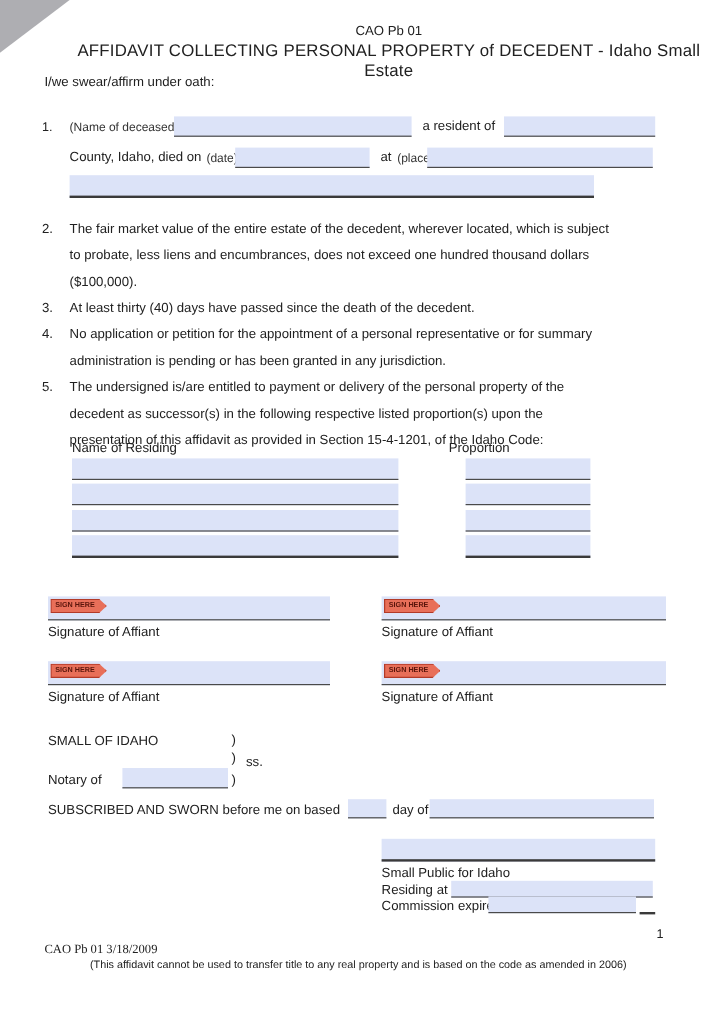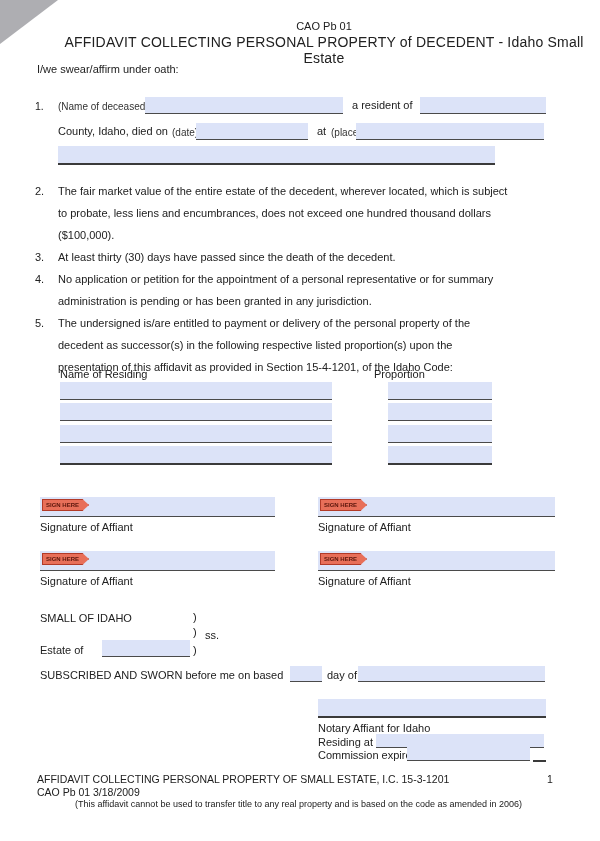--- a/index.html
+++ b/index.html
@@ -68,21 +68,21 @@
   <div class="field dark" style="top:146px;left:58px;width:437px;height:17px;"></div>
 
   <div class="para" style="top:180px;">
     <span class="num">2.</span>
     <span class="ptext">The fair market value of the entire estate of the decedent, wherever located, which is subject
 to probate, less liens and encumbrances, does not exceed one hundred thousand dollars
 ($100,000).</span>
   </div>
   <div class="para" style="top:246px;">
     <span class="num">3.</span>
-    <span class="ptext">At least thirty (30) days have passed since the death of the decedent.</span>
+    <span class="ptext">At least thirty (40) days have passed since the death of the decedent.</span>
   </div>
   <div class="para" style="top:268px;">
     <span class="num">4.</span>
     <span class="ptext">No application or petition for the appointment of a personal representative or for summary
 administration is pending or has been granted in any jurisdiction.</span>
   </div>
   <div class="para" style="top:312px;">
     <span class="num">5.</span>
     <span class="ptext">The undersigned is/are entitled to payment or delivery of the personal property of the
 decedent as successor(s) in the following respective listed proportion(s) upon the
@@ -127,34 +127,33 @@
   <div>
     <div class="field" style="top:551px;left:318px;width:237px;height:19px;"></div>
     <div class="tag" style="top:553px;left:320px;">SIGN HERE</div>
     <div class="abs t11" style="top:575px;left:318px;">Signature of Affiant</div>
   </div>
 
   <div class="abs t11" style="top:612px;left:40px;">SMALL OF IDAHO</div>
   <div class="abs t11" style="top:611px;left:193px;">)</div>
   <div class="abs t11" style="top:626px;left:193px;">)</div>
   <div class="abs t11" style="top:629px;left:205px;">ss.</div>
-  <div class="abs t11" style="top:644px;left:40px;">Estate of</div>
+  <div class="abs t11" style="top:644px;left:40px;">Notary of</div>
   <div class="field" style="top:640px;left:102px;width:88px;height:16px;"></div>
   <div class="abs t11" style="top:644px;left:193px;">)</div>
 
   <div class="abs t11" style="top:669px;left:40px;">SUBSCRIBED AND SWORN before me on based</div>
   <div class="field" style="top:666px;left:290px;width:32px;height:15px;"></div>
   <div class="abs t11" style="top:669px;left:327px;">day of</div>
   <div class="field" style="top:666px;left:358px;width:187px;height:15px;"></div>
 
   <div class="field dark" style="top:699px;left:318px;width:228px;height:17px;"></div>
-  <div class="abs t11" style="top:722px;left:318px;">Notary Affiant for Idaho</div>
+  <div class="abs t11" style="top:722px;left:318px;">Small Public for Idaho</div>
   <div class="abs t11" style="top:736px;left:318px;">Residing at</div>
   <div class="field" style="top:734px;left:376px;width:168px;height:13px;"></div>
   <div class="abs t11" style="top:749px;left:318px;">Commission expires</div>
   <div class="field" style="top:747px;left:407px;width:123px;height:13px;"></div>
   <div class="seg" style="top:760px;left:533px;width:13px;height:2px;"></div>
 
-  <div class="abs t105" style="top:773px;left:37px;">AFFIDAVIT COLLECTING PERSONAL PROPERTY OF SMALL ESTATE, I.C. 15-3-1201</div>
   <div class="abs t105" style="top:773px;left:547px;">1</div>
-  <div class="abs t105" style="top:786px;left:37px;">CAO Pb 01 3/18/2009</div>
+  <div class="abs t105" style="top:786px;left:37px;font-family:Liberation Serif, serif;">CAO Pb 01 3/18/2009</div>
   <div class="abs t9" style="top:799px;left:37px;padding-left:38px;">(This affidavit cannot be used to transfer title to any real property and is based on the code as amended in 2006)</div>
 </div>
 
 </body></html>

